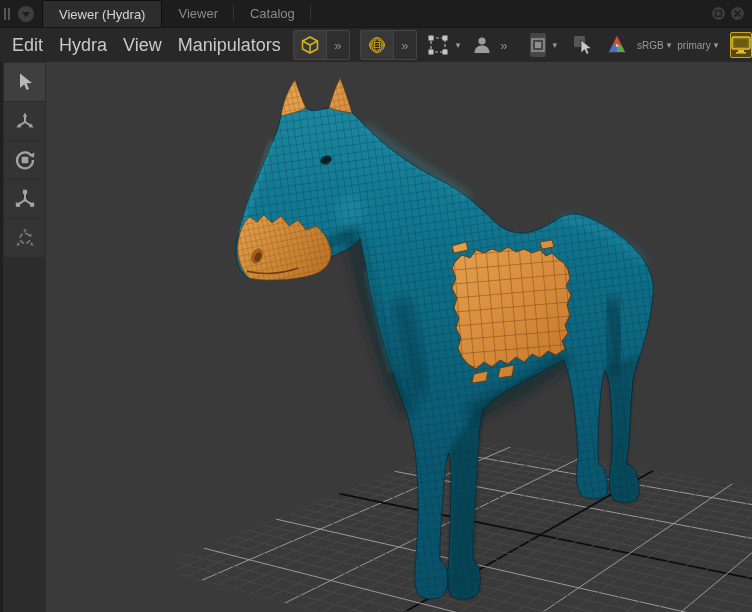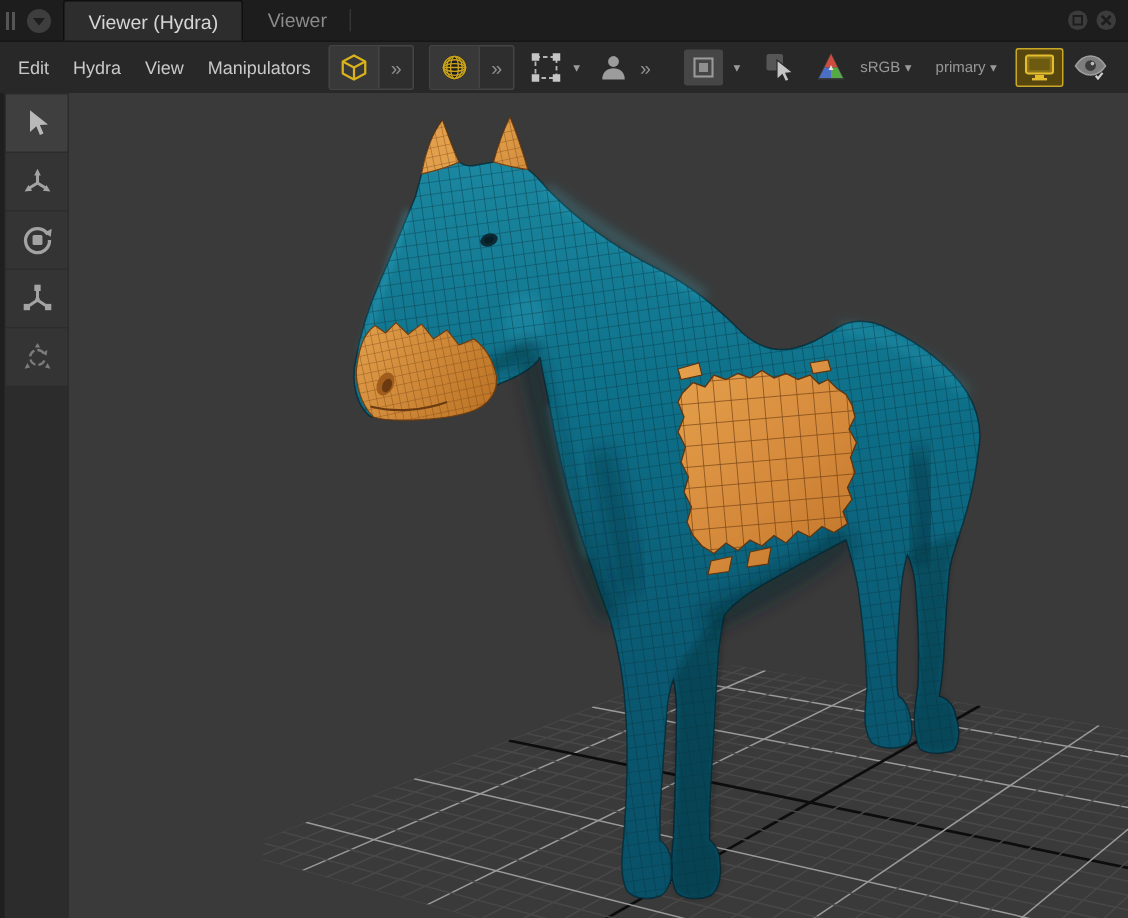--- a/index.html
+++ b/index.html
@@ -17,21 +17,21 @@
   .tab{display:flex;align-items:center;padding:0 16px;font-size:13px;color:#8b8b8b;cursor:pointer;position:relative;justify-content:flex-end;}
   .tab.active{background:#2d2d2d;color:#d6d6d6;border:1px solid #0f0f0f;border-bottom:none;border-radius:2px 2px 0 0;}
   .tab:not(.active)::after{content:"";position:absolute;right:0;top:6px;bottom:6px;width:1px;background:#353535;}
   .winbtns{margin-left:auto;display:flex;align-items:center;gap:6px;padding-right:8px;}
   .winbtn{width:13px;height:13px;border-radius:50%;background:#3c3c3c;display:flex;align-items:center;
           justify-content:center;cursor:pointer;}
   .winbtn svg{display:block}
   
   .menu-bar{position:absolute;left:0;top:28px;width:752px;height:34px;background:#282828;
             display:flex;align-items:center;box-sizing:border-box;padding:0 6px 0 12px;}
-  .menu-item{font-size:12px;color:#c9c9c9;margin-right:16px;cursor:pointer;white-space:nowrap;}
+  .menu-item{font-size:18px;color:#c9c9c9;margin-right:16px;cursor:pointer;white-space:nowrap;}
   .btn-group{display:flex;align-items:stretch;height:28px;border:1px solid #454545;background:#2e2e2e;
              border-radius:2px;margin-right:10px;}
   .btn-group .icon-half{width:32px;display:flex;align-items:center;justify-content:center;background:#383838;cursor:pointer;}
   .btn-group .exp-half{width:22px;display:flex;align-items:center;justify-content:center;color:#8f8f8f;
              font-size:13px;cursor:pointer;border-left:1px solid #454545;}
   .flat-btn{display:flex;align-items:center;justify-content:center;height:26px;cursor:pointer;margin-right:4px;}
   .caret{font-size:9px;color:#9a9a9a;margin:0 6px 0 3px;cursor:pointer;}
   .dd-label{font-size:10px;color:#989898;cursor:pointer;}
   .chev{color:#8f8f8f;font-size:13px;margin:0 8px 0 4px;cursor:pointer;}
   .monitor-btn{width:30px;height:24px;display:flex;align-items:center;justify-content:center;
@@ -58,20 +58,23 @@
       </div>
     <div class="panel-menu-btn">
       <span></span>
     </div>
     <div class="tab active">
         <span>Viewer (Hydra)</span>
       </div>
     <div class="tab">
         <span>Viewer</span>
       </div>
+    <div class="tab">
+        <span>Catalog</span>
+      </div>
     <div class="winbtns">
       <div class="winbtn">
         <svg width="7" height="7">
           <rect x="0.5" y="0.5" width="6" height="6" fill="none" stroke="#1d1d1d" stroke-width="1.6"></rect>
           </svg>
       </div>
       <div class="winbtn">
         <svg width="7" height="7">
           <path d="M0.5 0.5 L6.5 6.5 M6.5 0.5 L0.5 6.5" stroke="#1d1d1d" stroke-width="1.8"></path>
           </svg>
@@ -158,21 +161,21 @@
         <path d="M12 3 L16.4 12 L7.6 12 Z" fill="#cd4e40"></path>
         <path d="M7.6 12 L12 12 L12 19 L4 19 Z" fill="#4a6fc4"></path>
         <path d="M12 12 L16.4 12 L20 19 L12 19 Z" fill="#57a948"></path>
         <path d="M12 10.4 L13.6 13.6 L10.4 13.6 Z" fill="#e8e6e2"></path>
         </svg>
     </div>
 
     <span class="dd-label" style="margin-left:4px">sRGB</span>
     <span class="caret">▾</span>
 
-    <span class="dd-label" style="margin-left:10px">primary</span>
+    <span class="dd-label" style="">primary</span>
     <span class="caret">▾</span>
 
     <div class="monitor-btn" style="margin-left:6px">
       <svg width="20" height="18" viewBox="0 0 20 18">
         <rect x="1" y="1" width="18" height="12" rx="1.5" fill="#8a7318" stroke="#e3bd2d" stroke-width="1.4"></rect>
         <rect x="3.2" y="3.2" width="13.6" height="7.6" fill="#6b5a10"></rect>
         <rect x="7" y="14" width="6" height="2" fill="#e3bd2d"></rect>
         <rect x="5" y="16" width="10" height="1.6" fill="#e3bd2d"></rect>
         </svg>
     </div>

